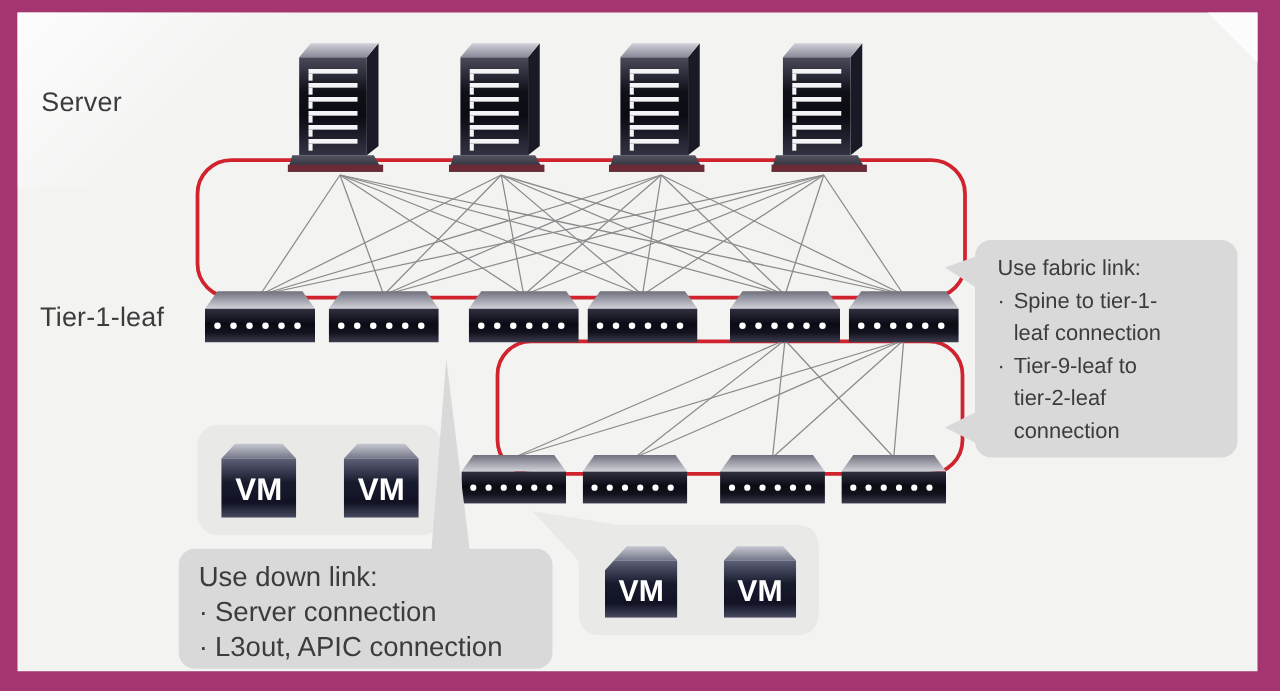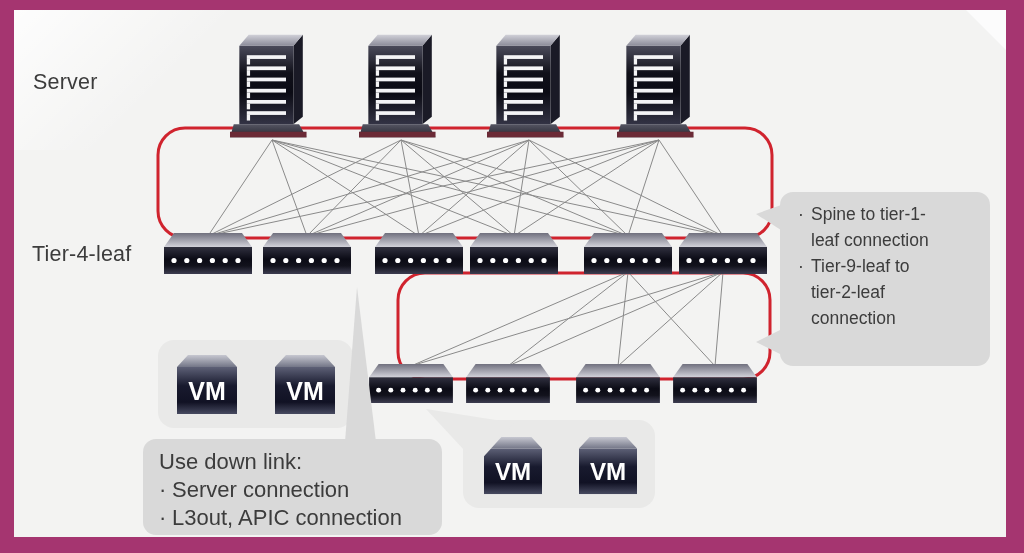--- a/index.html
+++ b/index.html
@@ -217,30 +217,31 @@
   <div class="vmgroup" style="left:463px;top:420px;width:192px;height:88px">
     <svg class="vmsvg" style="left:21px;top:16px" width="58" height="60">
         <use href="#sym-vm"></use>
       </svg>
     <svg class="vmsvg" style="left:116px;top:16px" width="58" height="60">
         <use href="#sym-vm"></use>
       </svg>
   </div>
 
   <div class="tierlabel" style="left:33px;top:70px">Server</div>
-  <div class="tierlabel" style="left:32px;top:242px">Tier-4-leaf</div>
+  <div class="tierlabel" style="left:32px;top:242px">Tier-1-leaf</div>
 
   <svg class="abs" width="1024" height="553" style="pointer-events:none">
     <polygon class="ptr" points="756,214 784,204 784,232"></polygon>
     <polygon class="ptr" points="756,342 784,328 784,356"></polygon>
     <polygon class="ptr" points="357,287 345,442 376,442"></polygon>
     <polygon class="gptr" points="426,409 514,423 477,464"></polygon>
   </svg>
 
   <div class="callout" id="co1">
+    <div class="co-title">Use fabric link:</div>
     <div class="bline">
       <span class="bdot">·</span>
       <span class="btxt">Spine to tier-1-leaf connection</span>
     </div>
     <div class="bline">
       <span class="bdot">·</span>
       <span class="btxt">Tier-9-leaf to tier-2-leaf connection</span>
     </div>
   </div>
 

